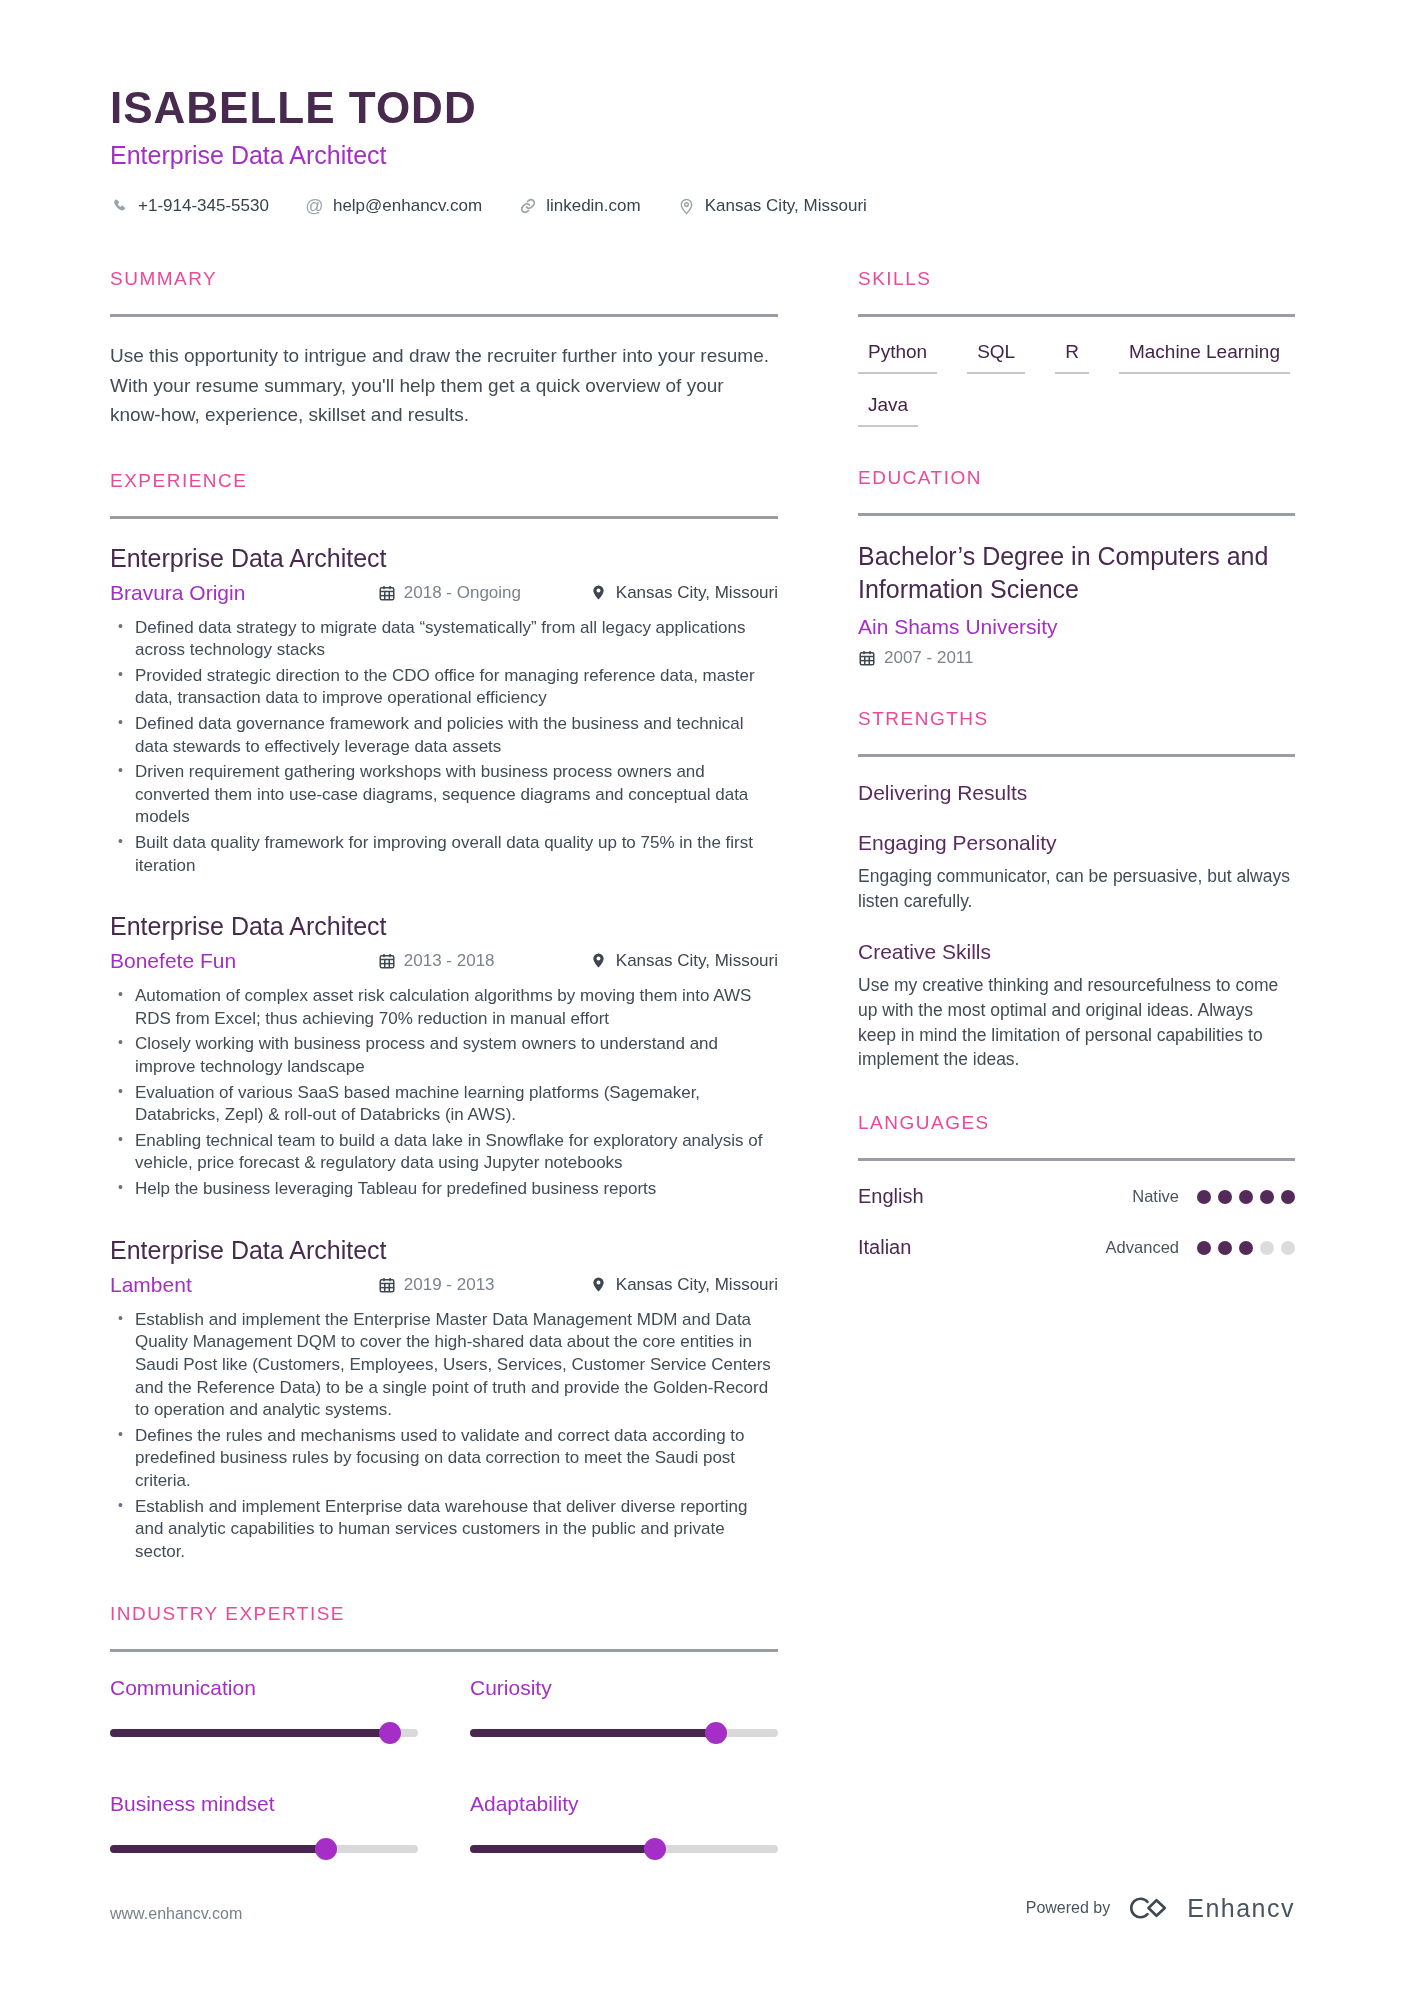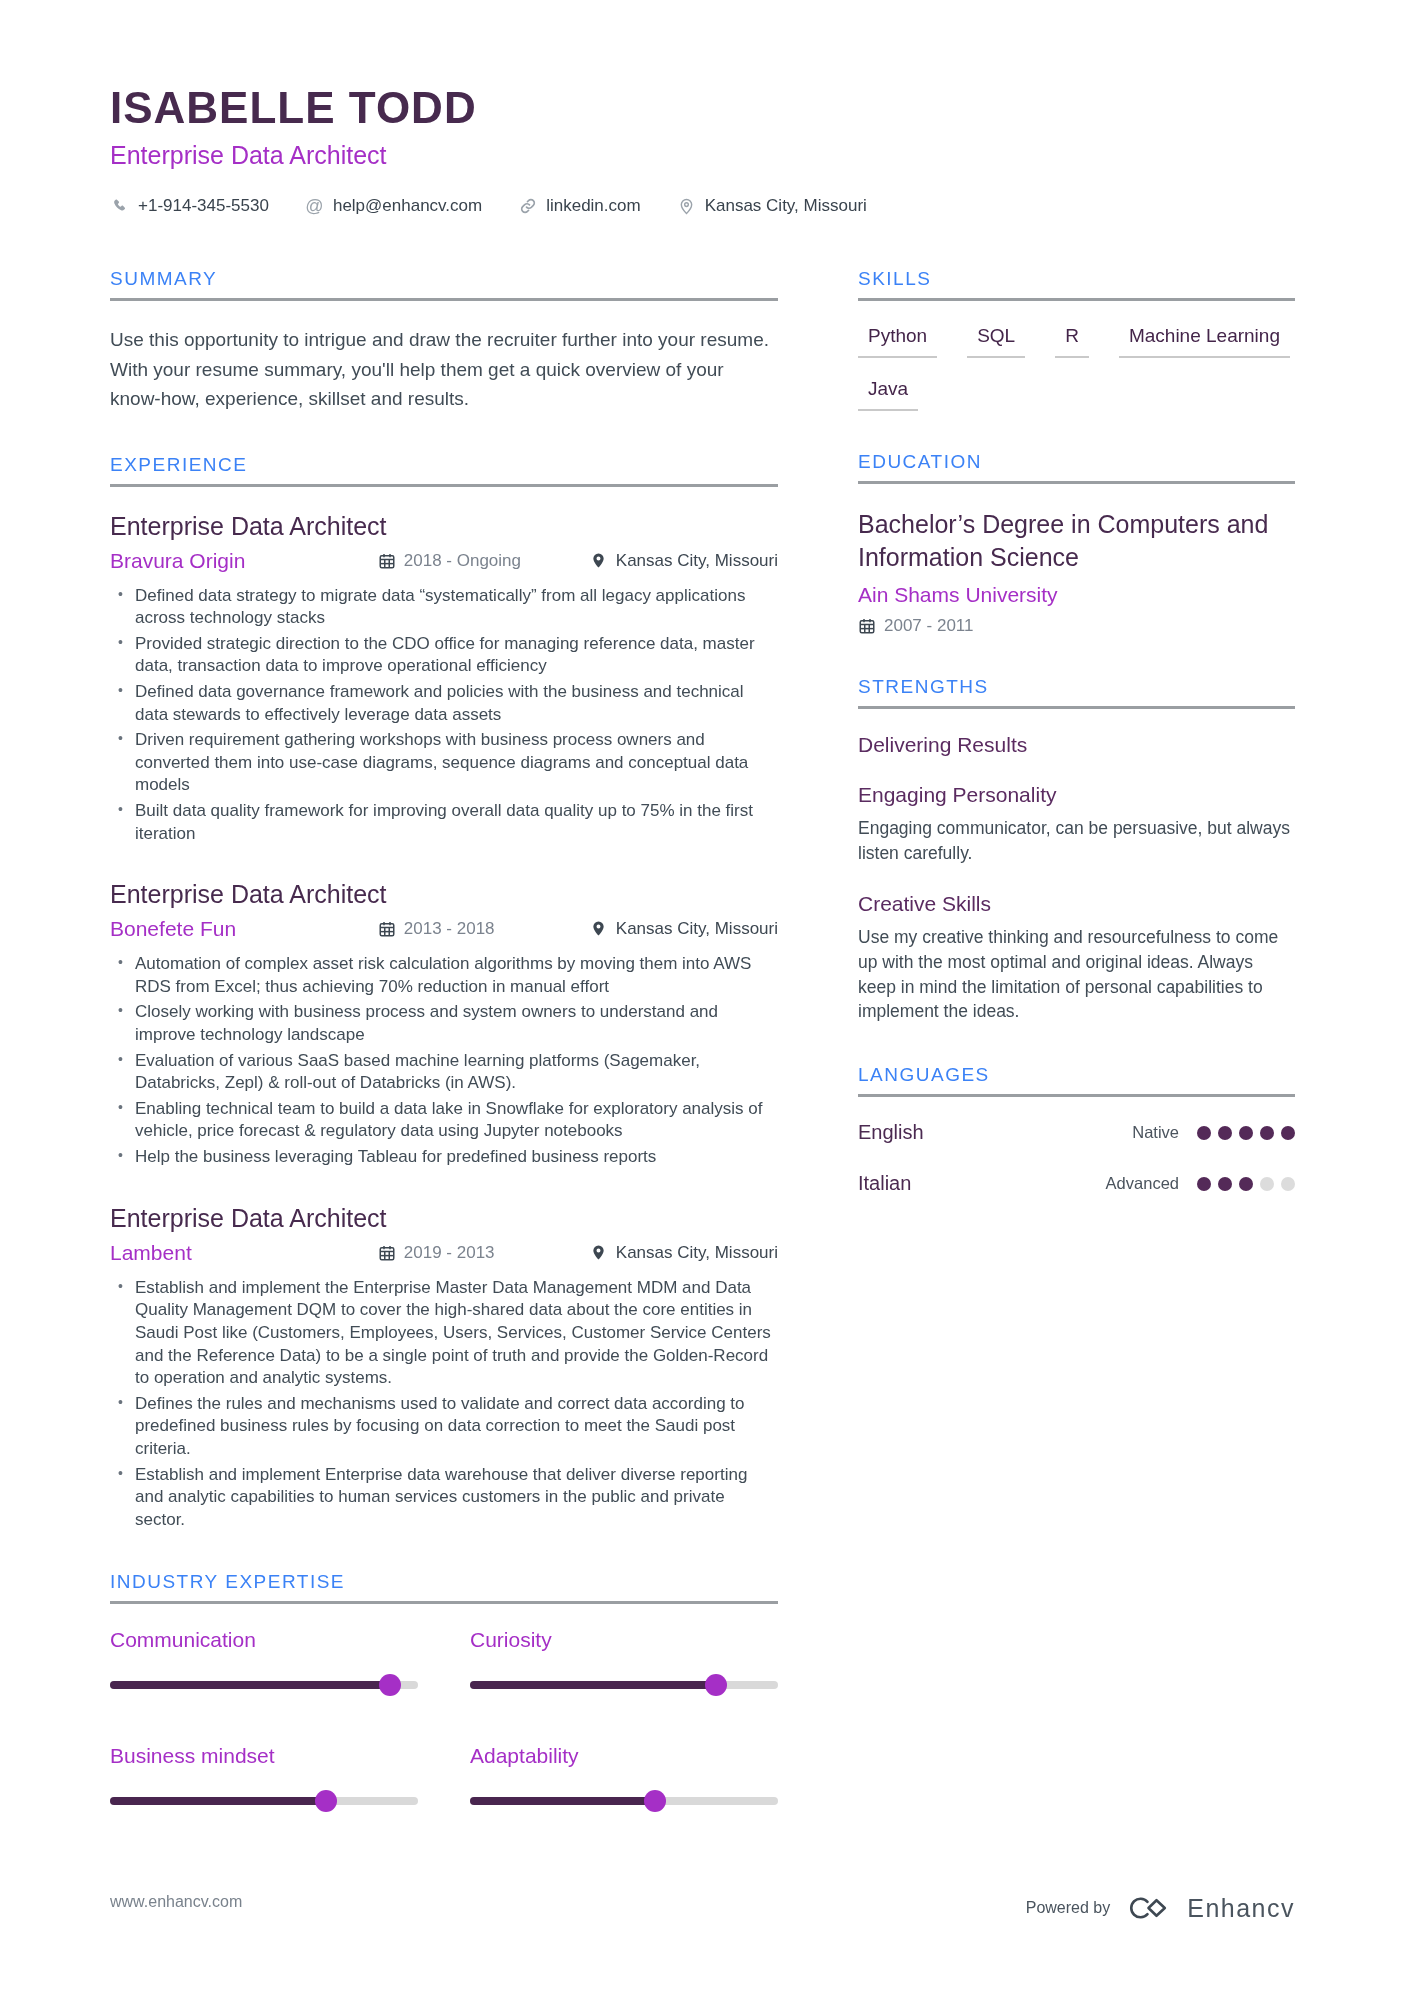--- a/index.html
+++ b/index.html
@@ -16,21 +16,21 @@
          font-size:18px;line-height:1;}
   .cicon svg{display:block;}
 
   
   .columns{display:flex;margin-top:52px;gap:80px;}
   .col-left{width:668px;flex:none;}
   .col-right{width:437px;flex:none;}
 
   
   .section{margin-bottom:40px;}
-  .section-header{font-size:19px;color:#3b82f6;letter-spacing:1.5px;padding-bottom:8px;
+  .section-header{font-size:19px;color:#ec4899;letter-spacing:1.5px;padding-bottom:24px;
                   border-bottom:3px solid #9a9ea2;}
   .section-content{margin-top:24px;}
 
   
   .summary-text{font-size:19px;line-height:1.55;color:#414c56;}
 
   
   .skills-wrap{display:flex;flex-wrap:wrap;gap:20px 30px;}
   .skill{font-size:19px;color:#44254a;padding:0 10px 9px 10px;border-bottom:2px solid #c9c9c9;}
 
@@ -70,21 +70,21 @@
   
   .ie-grid{display:grid;grid-template-columns:1fr 1fr;column-gap:52px;row-gap:48px;}
   .ie-label{font-size:21px;color:#a52fc6;margin-bottom:22px;}
   .slider{position:relative;height:22px;}
   .slider .track{position:absolute;left:0;right:0;top:7px;height:8px;border-radius:4px;background:#d9d9d9;}
   .slider .fill{position:absolute;left:0;top:7px;height:8px;border-radius:4px;background:#49264f;}
   .slider .thumb{position:absolute;top:0;width:22px;height:22px;border-radius:50%;background:#a52fc6;
                  transform:translateX(-50%);}
 
   
-  .footer{position:absolute;left:110px;right:115px;bottom:72px;display:flex;align-items:flex-start;
+  .footer{position:absolute;left:110px;right:115px;bottom:72px;display:flex;align-items:flex-end;
           justify-content:space-between;}
   .site{font-size:16px;color:#79828c;}
   .powered{display:flex;align-items:center;gap:16px;}
   .powered-text{font-size:16px;color:#4a545e;}
   .brand{display:flex;align-items:center;gap:17px;color:#3e4852;}
   .brand-name{font-size:25px;letter-spacing:1.5px;color:#4a545e;}
 </style>
 </head>
 <body>
 

